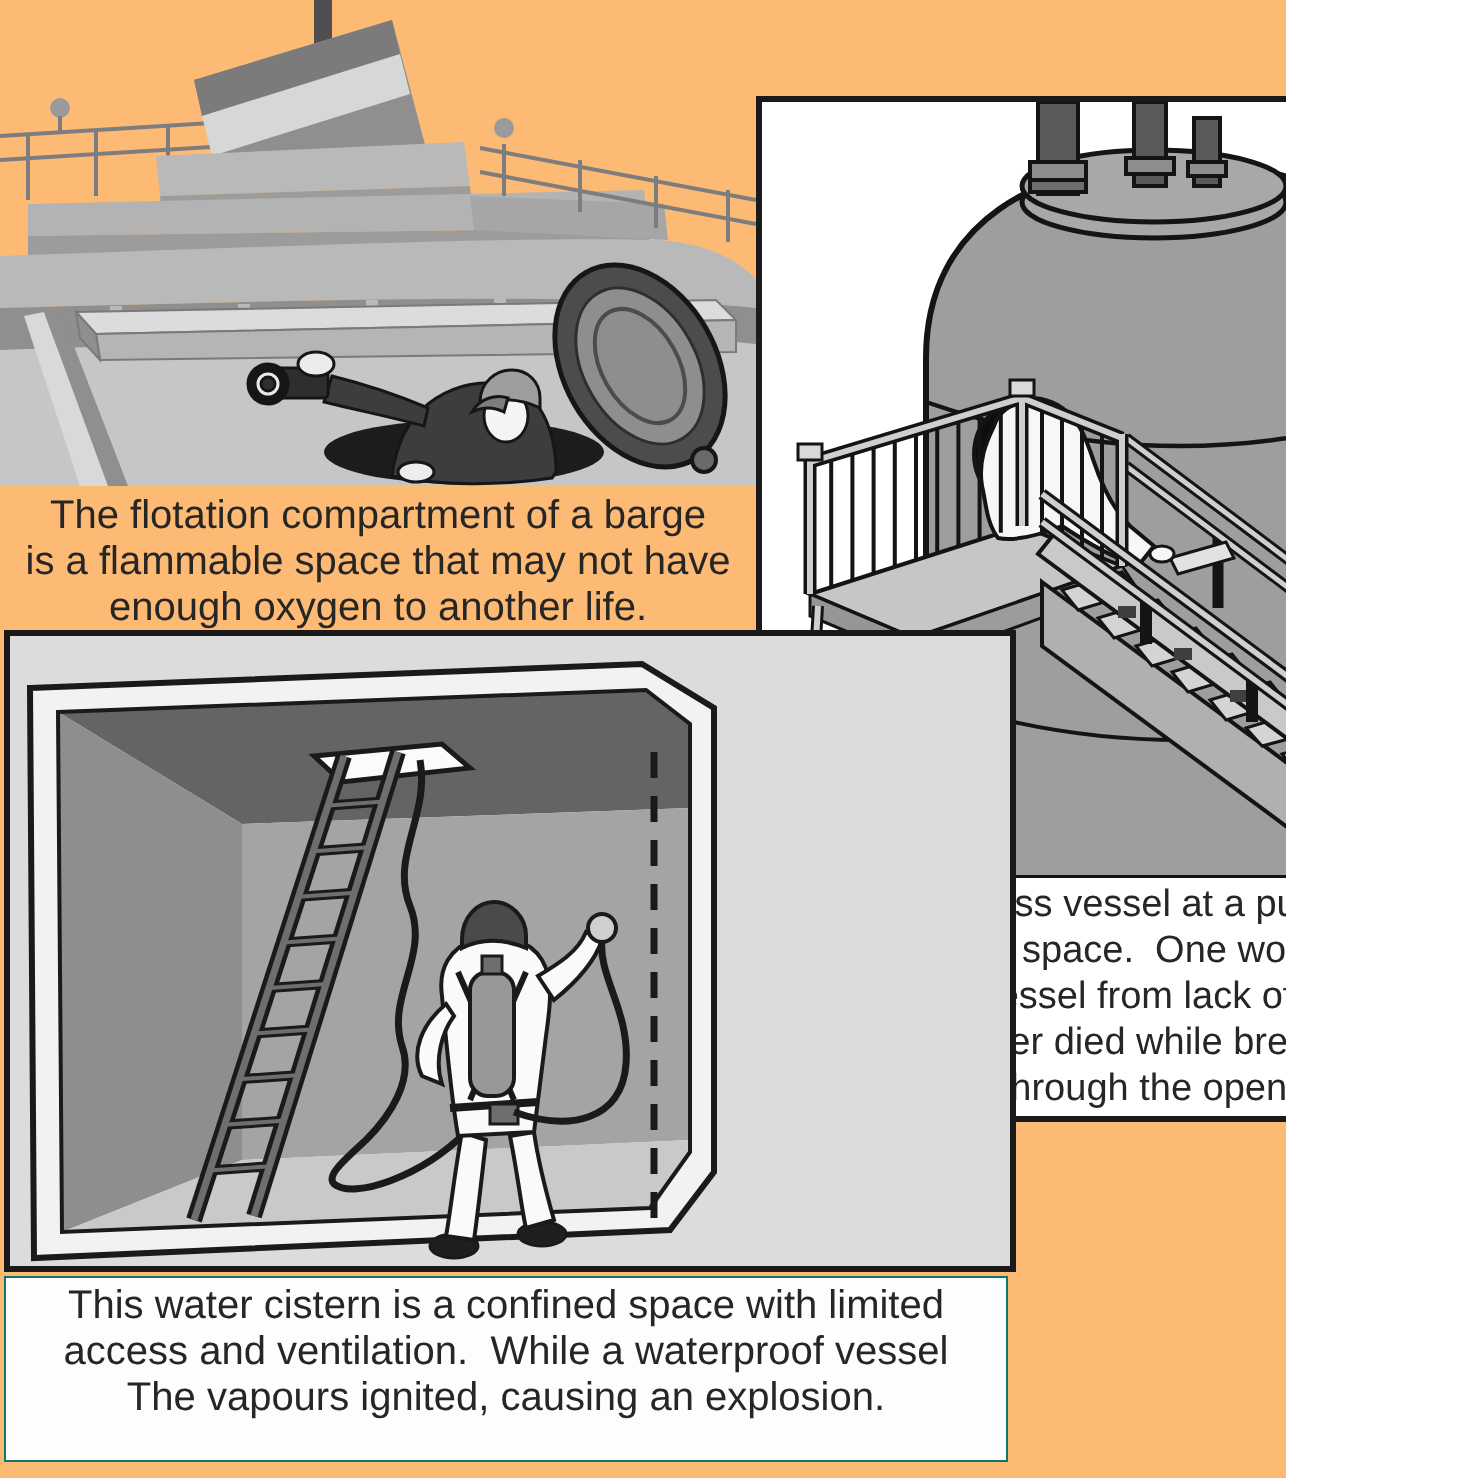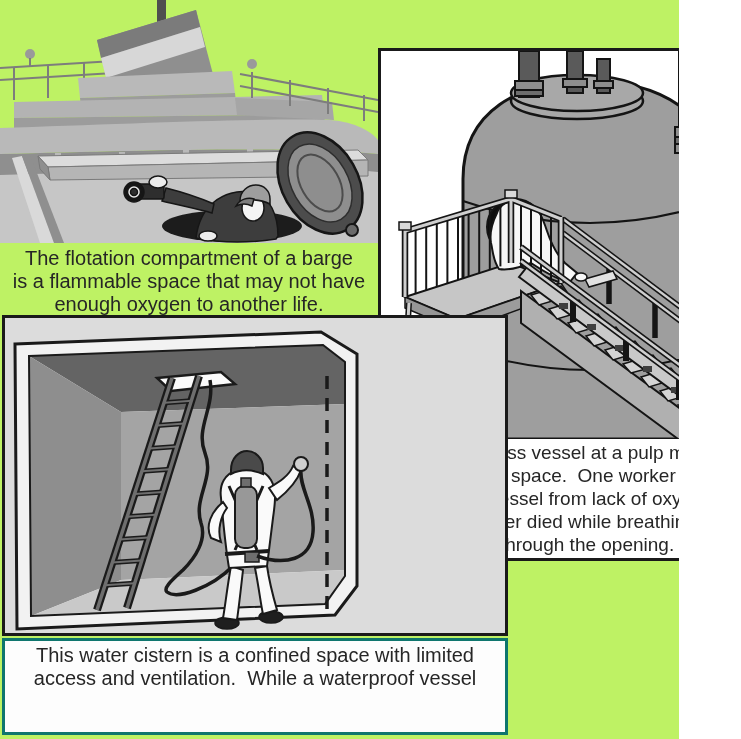--- a/index.html
+++ b/index.html
@@ -1,27 +1,27 @@
 <!DOCTYPE html>
 <html><head>
 <meta charset="utf-8">
 <style>
   html,body{margin:0;padding:0;background:#fff;}
-  #poster{position:relative;width:643px;height:739px;background:#bef264;overflow:hidden;
-          font-family:"Liberation Sans",sans-serif;color:#262626;padding-left:36px;}
+  #poster{position:relative;width:643px;height:739px;background:#fdba74;overflow:hidden;
+          font-family:"Liberation Sans",sans-serif;color:#262626;}
   .caption{text-align:center;font-weight:400;}
   .caption .cl{white-space:pre-wrap;line-height:23px;}
   #cap-barge{position:absolute;left:0;top:247px;width:378px;font-size:20px;}
   #panel-vessel{position:absolute;left:378px;top:48px;width:354px;height:507px;
                 border:3px solid #1a1a1a;background:#fff;}
   #cap-vessel{position:absolute;left:0;top:390px;width:354px;font-size:19px;}
   #panel-cistern{position:absolute;left:2px;top:315px;width:500px;height:315px;
                  border:3px solid #1a1a1a;background:#dcdcdc;}
   #cap-cistern-box{position:absolute;left:2px;top:638px;width:500px;height:91px;
-                   border:3px solid #0f766e;background:#fdfdfd;}
+                   border:1px solid #0f766e;background:#fdfdfd;}
   #cap-cistern{padding-top:3px;font-size:20px;}
   svg{display:block;}
 </style>
 </head>
 <body>
 
 <div id="poster">
 
   <svg id="illus-barge" width="378" height="243" viewBox="0 0 378 243" style="position:absolute;left:0;top:0;">
 
@@ -322,16 +322,17 @@
         <path d="M252,238 C280,248 306,242 308,214 C310,188 294,170 296,152" fill="none" stroke-width="3.5"></path>
         <circle cx="296" cy="146" r="7" fill="#cfcfcf"></circle>
       </g>
     </svg>
   </div>
 
   <div id="cap-cistern-box">
     <div id="cap-cistern" class="caption">
       <div class="cl">This water cistern is a confined space with limited</div>
       <div class="cl">access and ventilation.  While a waterproof vessel</div>
+      <div class="cl">The vapours ignited, causing an explosion.</div>
     </div>
   </div>
 
 </div>
 
 </body></html>

